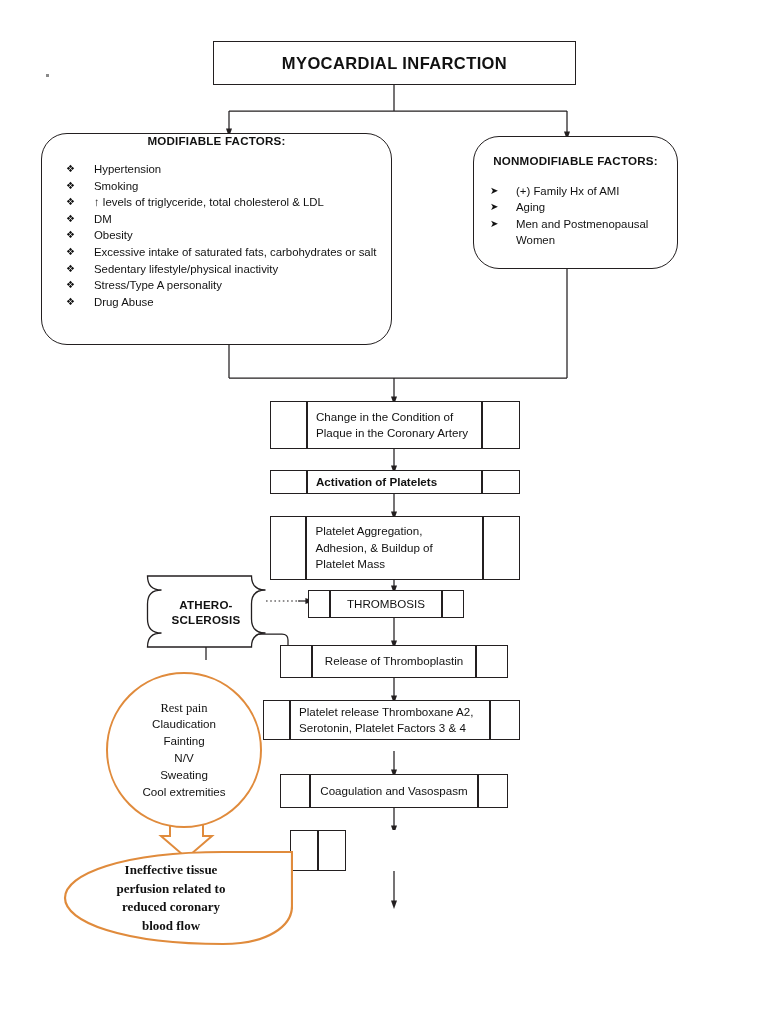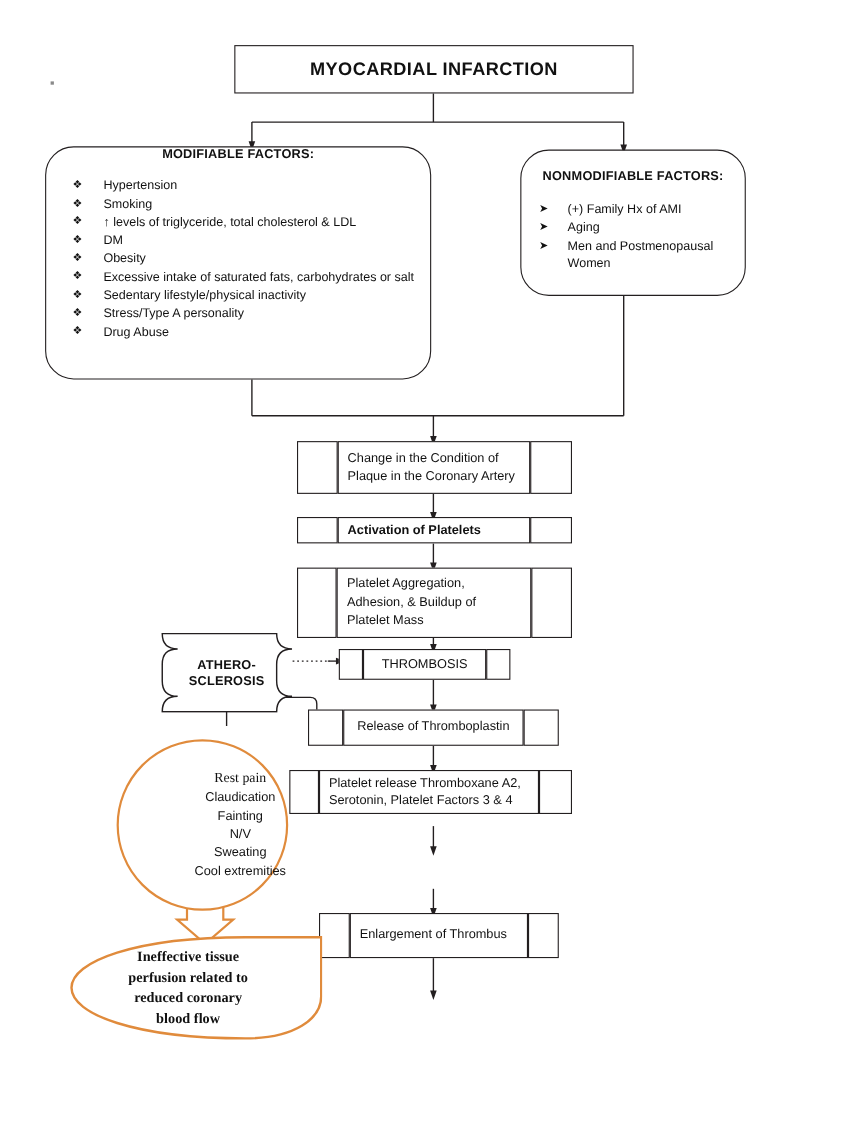--- a/index.html
+++ b/index.html
@@ -38,21 +38,21 @@
   .proc .cell.mid.ctr span{padding:0 6px;}
   .proc .cell.side{}
 
   
   .plaque{left:146px;top:575px;width:120px;height:73px;}
   .plaque .lbl{position:absolute;inset:0;display:flex;align-items:center;justify-content:center;
                text-align:center;font-weight:bold;font-size:11.6px;line-height:15px;letter-spacing:.2px;}
 
   
   .sym-circle{left:106px;top:672px;width:156px;height:156px;border:2.2px solid #E08B3C;
-              border-radius:50%;background:#fff;display:flex;align-items:center;justify-content:flex-end;}
+              border-radius:50%;background:#fff;display:flex;align-items:center;justify-content:center;}
   .sym-circle .txt{text-align:center;font-size:11.6px;line-height:16.8px;}
   .sym-circle .txt .first{font-family:"Liberation Serif",serif;font-size:12.6px;}
 
   
   .diag-wrap{left:63px;top:848px;width:230px;height:100px;}
   .diag-wrap .txt{position:absolute;inset:0;display:flex;align-items:center;justify-content:center;
                   text-align:center;font-family:"Liberation Serif",serif;font-weight:bold;
                   font-size:13px;line-height:18.5px;padding-right:14px;box-sizing:border-box;}
   .speck{position:absolute;left:46px;top:74px;width:3px;height:3px;background:#8a8a8a;}
 </style>
@@ -180,26 +180,30 @@
   </div>
 
   <div class="node proc" style="left:263px;top:700px;width:257px;height:40px;">
     <div class="cell side" style="width:27px;"></div>
     <div class="cell mid" style="width:200px;">
         <span>Platelet release Thromboxane A2, Serotonin, Platelet Factors 3 &amp; 4</span>
       </div>
     <div class="cell side" style="width:30px;"></div>
   </div>
 
+  <div class="node proc" style="left:280px;top:774px;width:228px;height:34px;">
+    <div class="cell side" style="width:30px;"></div>
+    <div class="cell mid ctr" style="width:168px;">
+        <span>Coagulation and Vasospasm</span>
+      </div>
+    <div class="cell side" style="width:30px;"></div>
+  </div>
 
   <div class="node proc" style="left:290px;top:830px;width:218px;height:41px;">
     <div class="cell side" style="width:28px;"></div>
-    <div class="cell mid" style="width:162px;">
-        <span>Enlargement of Thrombus</span>
-      </div>
     <div class="cell side" style="width:28px;"></div>
   </div>
 
   <div class="node plaque">
     <svg viewBox="0 0 120 73" width="120" height="73" xmlns="http://www.w3.org/2000/svg">
       <path d="M1,1 Q1,15 15,15 Q1,15 1,29 L1,44 Q1,58 15,58 Q1,58 1,72
                L105,72 Q105,58 119,58 Q105,58 105,44 L105,29 Q105,15 119,15 Q105,15 105,1 z" transform="translate(0.5,0)" fill="#ffffff" stroke="#231f20" stroke-width="1.3"></path>
     </svg>
     <div class="lbl">
       <span><span>ATHERO-</span><br><span>SCLEROSIS</span></span>

